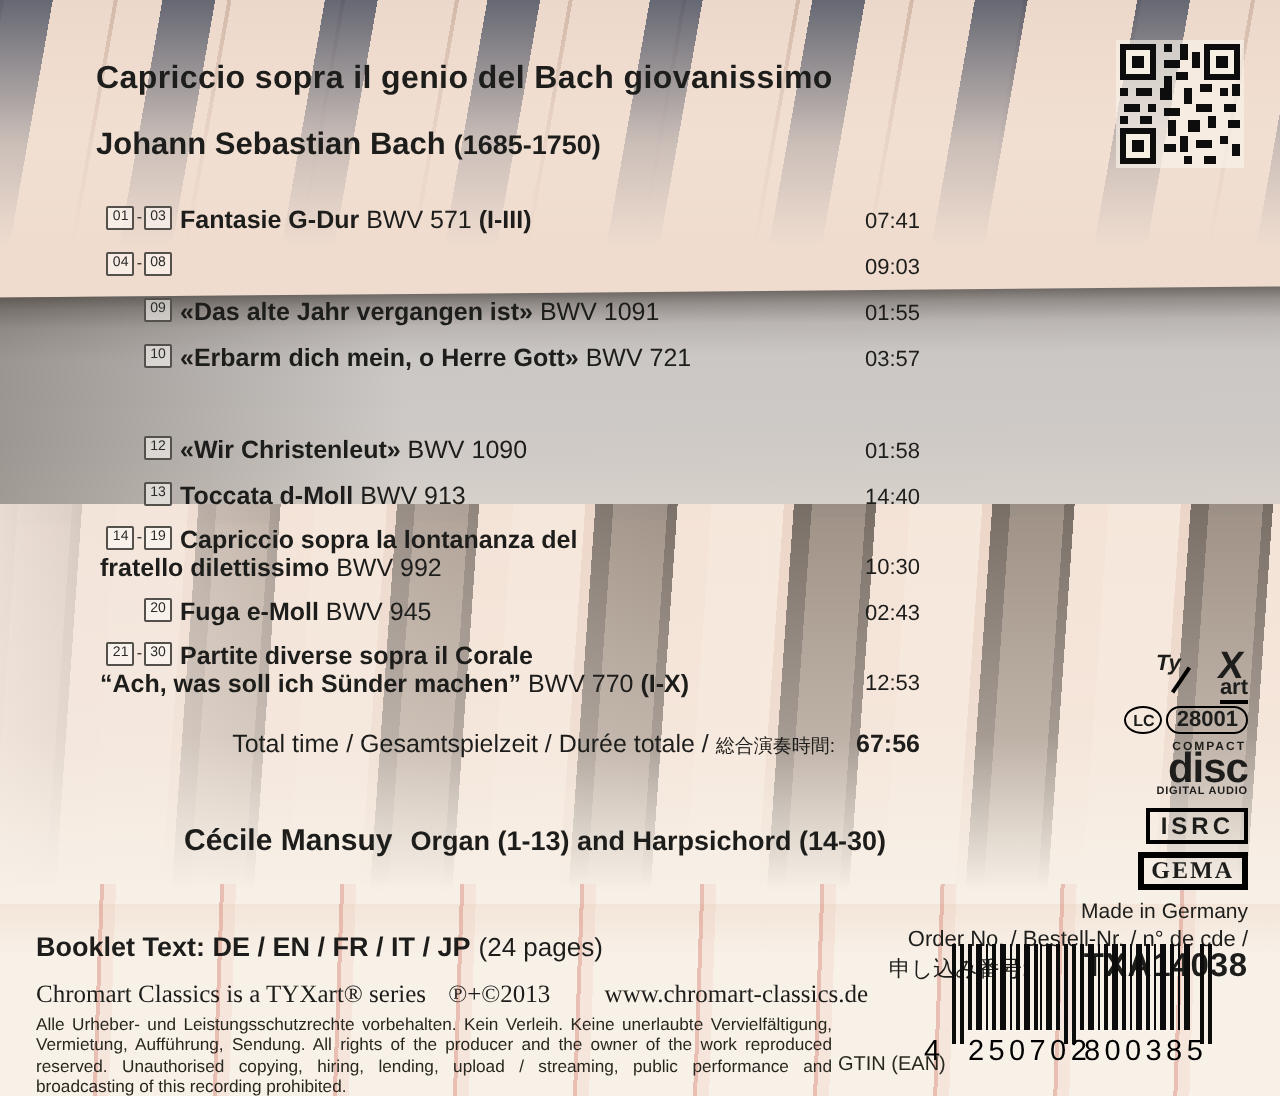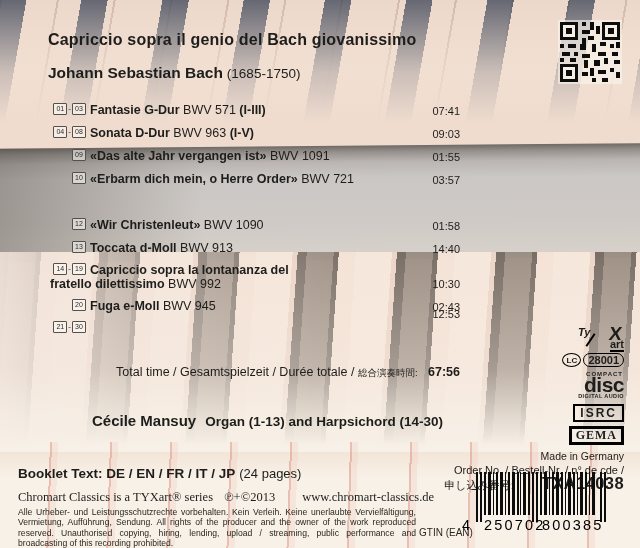--- a/index.html
+++ b/index.html
@@ -38,21 +38,21 @@
     top:442px;width:100%;height:106px;
     background:
       repeating-linear-gradient(92deg, rgba(0,0,0,0) 0 50px, rgba(212,122,106,.42) 50px 52px, rgba(238,198,186,.28) 52px 58px, rgba(0,0,0,0) 58px 60px),
       linear-gradient(180deg, rgba(248,241,232,.2) 0, #f8f1e8 34%);
   }
   .content{position:absolute;inset:0;z-index:1;}
 
   
   .album-title{position:absolute;left:48px;top:31px;font-size:16px;font-weight:bold;letter-spacing:.2px;}
   .composer{position:absolute;left:48px;top:64px;font-size:15.5px;font-weight:bold;}
-  .composer .dates{font-weight:normal;font-size:13.5px;margin-left:4px;}
+  .composer .dates{font-weight:bold;font-size:13.5px;margin-left:4px;}
 
   
   .qr{position:absolute;left:558px;top:20px;width:64px;height:64px;}
 
   
   .tracks{position:absolute;left:50px;top:100px;width:410px;height:300px;font-size:12.5px;line-height:14px;}
   .row{position:absolute;left:0;width:100%;}
   .nums{position:absolute;left:0;top:0;width:36px;display:flex;justify-content:flex-end;align-items:center;gap:1px;}
   .nbox{border:1px solid #54514d;background:rgba(253,251,247,.55);font-size:7px;line-height:8px;
         padding:1px 1px;min-width:10px;text-align:center;color:#2b2b29;border-radius:1px;}
@@ -179,37 +179,36 @@
         <span class="ttl"><b>Fantasie G-Dur</b><span> BWV 571 </span><b>(I-III)</b></span>
         <span class="time">07:41</span>
       </div>
 
       <div class="row" style="top:26px">
         <span class="nums">
             <span class="nbox">04</span>
             <span class="hy">-</span>
             <span class="nbox">08</span>
           </span>
-        <span class="ttl"><b>Sonata D-Dur</b><span> BWV 963 </span><b>(I-V)</b></span>
         <span class="time">09:03</span>
       </div>
 
       <div class="row" style="top:49px">
         <span class="nums">
             <span class="nbox">09</span>
           </span>
         <span class="ttl"><b>«Das alte Jahr vergangen ist»</b><span> BWV 1091</span></span>
         <span class="time">01:55</span>
       </div>
 
       <div class="row" style="top:72px">
         <span class="nums">
             <span class="nbox">10</span>
           </span>
-        <span class="ttl"><b>«Erbarm dich mein, o Herre Order»</b><span> BWV 721</span></span>
+        <span class="ttl"><b>«Erbarm dich mein, o Herre Gott»</b><span> BWV 721</span></span>
         <span class="time">03:57</span>
       </div>
 
 
       <div class="row" style="top:118px">
         <span class="nums">
             <span class="nbox">12</span>
           </span>
         <span class="ttl"><b>«Wir Christenleut»</b><span> BWV 1090</span></span>
         <span class="time">01:58</span>
@@ -240,20 +239,21 @@
         <span class="ttl"><b>Fuga e-Moll</b><span> BWV 945</span></span>
         <span class="time">02:43</span>
       </div>
 
       <div class="row t2" style="top:221px">
         <span class="nums">
             <span class="nbox">21</span>
             <span class="hy">-</span>
             <span class="nbox">30</span>
           </span>
+        <span class="ttl"><b>Partite diverse sopra il Corale</b><br><b>“Ach, was soll ich Sünder machen”</b><span> BWV 770 </span><b>(I-X)</b></span>
         <span class="time">12:53</span>
       </div>
     </div>
 
     <div class="total-line">
       <span>Total time / Gesamtspielzeit / Durée totale /</span>
       <span class="jp">総合演奏時間:</span>
       <span class="tt">67:56</span>
     </div>
 

